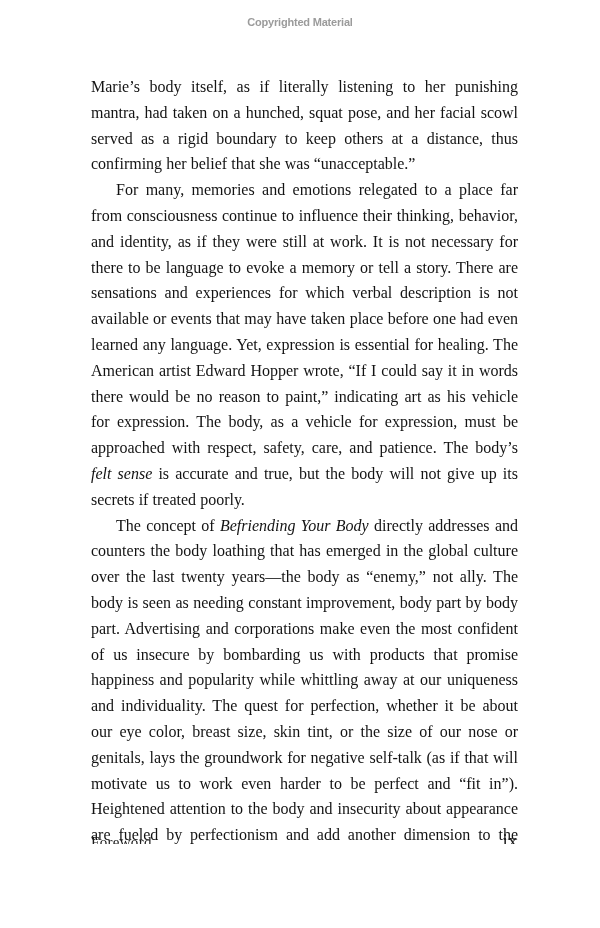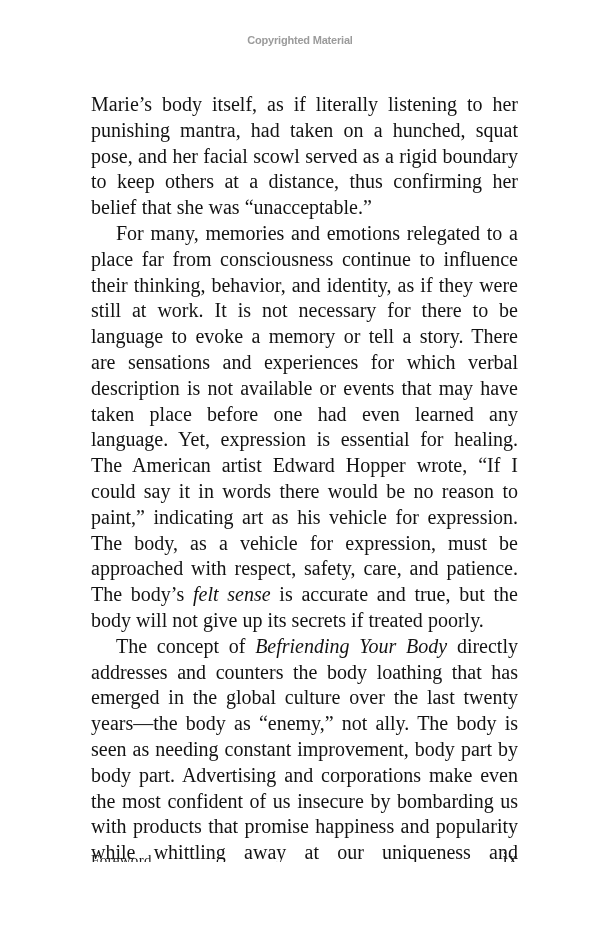--- a/index.html
+++ b/index.html
@@ -6,21 +6,21 @@
     margin: 0;
     padding: 0;
     background: #ffffff;
   }
 
   .page {
     position: relative;
     width: 600px;
     height: 844px;
     background: #ffffff;
-    margin: 18px auto;
+    margin: 0 auto;
     overflow: hidden;
     font-family: "Liberation Serif", "DejaVu Serif", serif;
     -webkit-font-smoothing: antialiased;
   }
 
   
   .watermark {
     position: absolute;
     left: 0;
     width: 100%;
@@ -41,21 +41,21 @@
     position: absolute;
     left: 91px;
     top: 74px;
     width: 427px;
   }
 
   .para {
     margin: 0;
     text-align: justify;
     text-justify: inter-word;
-    font-size: 20px;
+    font-size: 16px;
     line-height: 25.8px;
     color: #131313;
     hyphens: manual;
     word-spacing: 0.1px;
   }
   .para + .para { text-indent: 25px; }
 
   .para i, .para em {
   }
 

